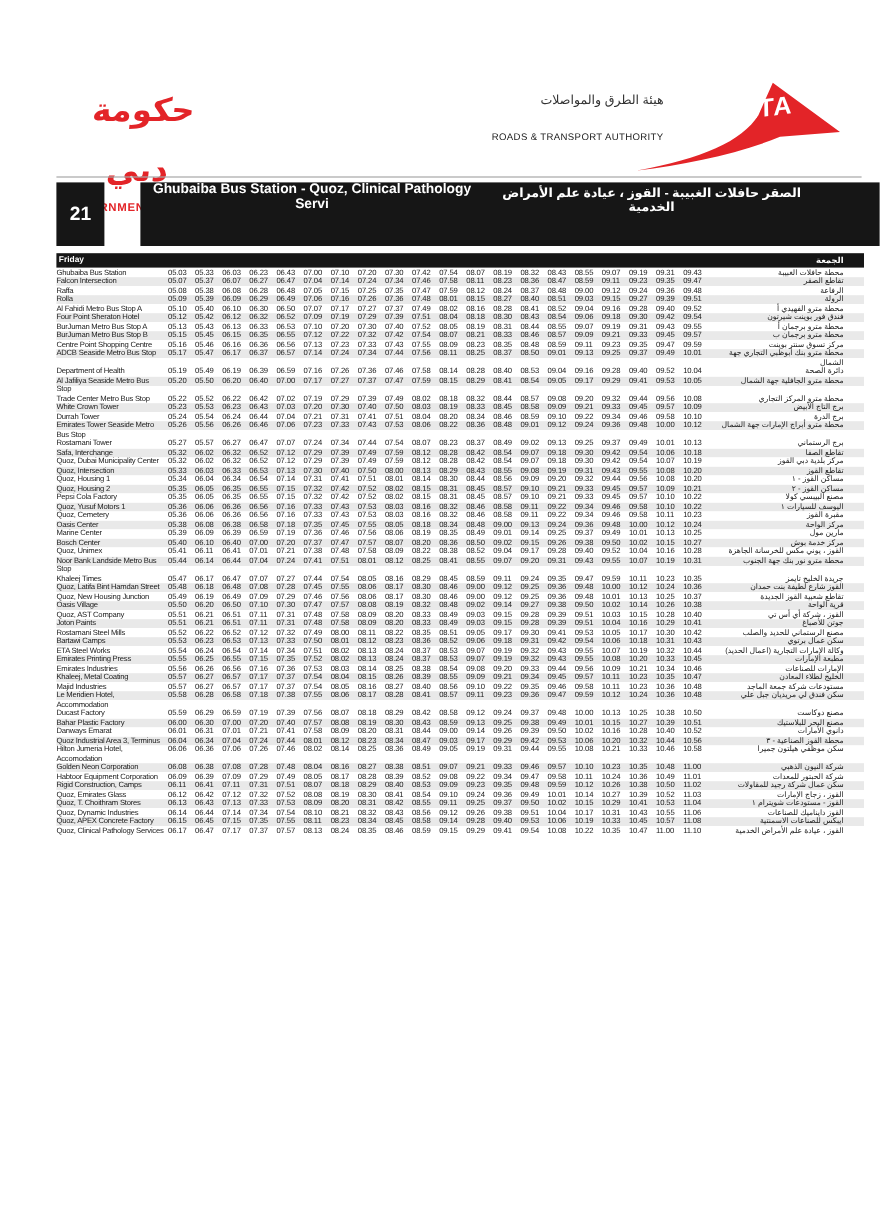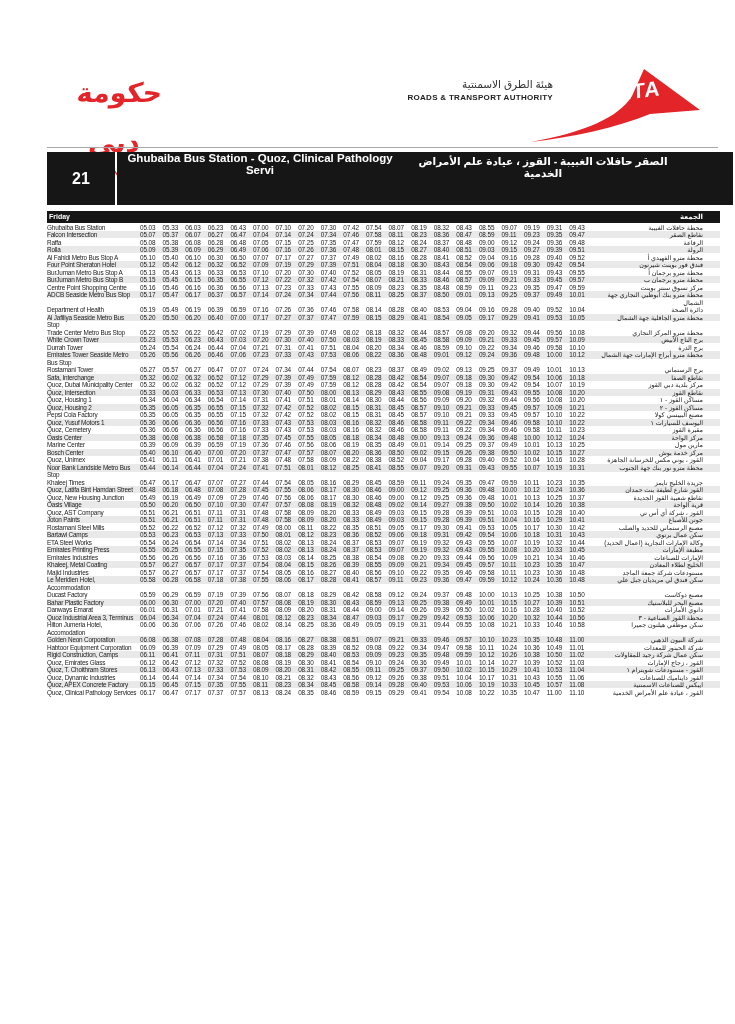--- a/index.html
+++ b/index.html
@@ -6,30 +6,30 @@
   .page{position:relative;width:735px;height:1024px;background:#fff;overflow:hidden;
         font-family:"Liberation Sans","DejaVu Sans",sans-serif;color:#1a1a1a;}
 
   
   .gov-logo{position:absolute;left:47px;top:68px;width:140px;text-align:center;}
   .gov-calligraphy{color:#e32428;font-size:27px;font-weight:bold;line-height:50px;
                    font-family:"DejaVu Sans",sans-serif;transform:skewX(-6deg);}
   .gov-caption{color:#e32428;font-size:9.5px;font-weight:bold;letter-spacing:.6px;white-space:nowrap;}
   .rta-names{position:absolute;right:182px;top:78px;text-align:right;}
   .rta-name-ar{font-size:10.5px;color:#333;direction:rtl;}
-  .rta-name-en{font-size:8px;font-weight:bold;color:#222;letter-spacing:.3px;margin-top:3px;}
+  .rta-name-en{font-size:8px;font-weight:normal;color:#222;letter-spacing:.3px;margin-top:20px;}
   .rta-logo{position:absolute;right:33px;top:66px;width:172px;height:82px;}
   .rta-logo svg{position:absolute;left:0;top:0;}
   .rta-logo-text{position:absolute;left:86px;top:13px;color:#fff;font-weight:bold;font-size:21px;
                  transform:rotate(-7deg) skewX(-6deg);letter-spacing:1px;}
 
   .divider{position:absolute;left:47px;top:147px;width:671px;border-top:1.5px solid #a8a8a8;}
 
   
-  .route-number{position:absolute;left:47px;top:152px;width:68px;height:53px;background:#161616;
+  .route-number{position:absolute;left:47px;top:152px;width:40px;height:53px;background:#161616;
                 color:#fff;display:flex;align-items:center;justify-content:center;
                 font-size:16px;font-weight:bold;}
   .route-titles{position:absolute;left:117px;top:152px;width:616px;height:53px;background:#161616;
                 color:#fff;display:flex;flex-direction:row;justify-content:center;
                 text-align:center;box-sizing:border-box;padding-right:50px;}
   .route-title-en{font-size:11.5px;font-weight:bold;}
   .route-title-ar{font-size:10.5px;font-weight:bold;direction:rtl;margin-top:3px;}
 
   
   .day-bar{position:absolute;left:47px;top:211px;width:673px;height:11.5px;background:#161616;
@@ -52,21 +52,21 @@
 <body>
 
 <div class="page">
 
   <div class="gov-logo">
     <div class="gov-calligraphy">حكومة دبي</div>
     <div class="gov-caption">GOVERNMENT OF DUBAI</div>
   </div>
 
   <div class="rta-names">
-    <div class="rta-name-ar">هيئة الطرق الاسمنتية</div>
+    <div class="rta-name-ar">هيئة الطرق والمواصلات</div>
     <div class="rta-name-en">ROADS &amp; TRANSPORT AUTHORITY</div>
   </div>
 
   <div class="rta-logo">
     <svg width="172" height="82" viewBox="0 0 172 82">
       <path d="M1 76 C 55 66, 88 52, 102 30 L 114 3 L 170 44 L 120 48 C 86 62, 42 71, 1 76 Z" fill="#e32428"></path>
     </svg>
     <div class="rta-logo-text">RTA</div>
   </div>
 

